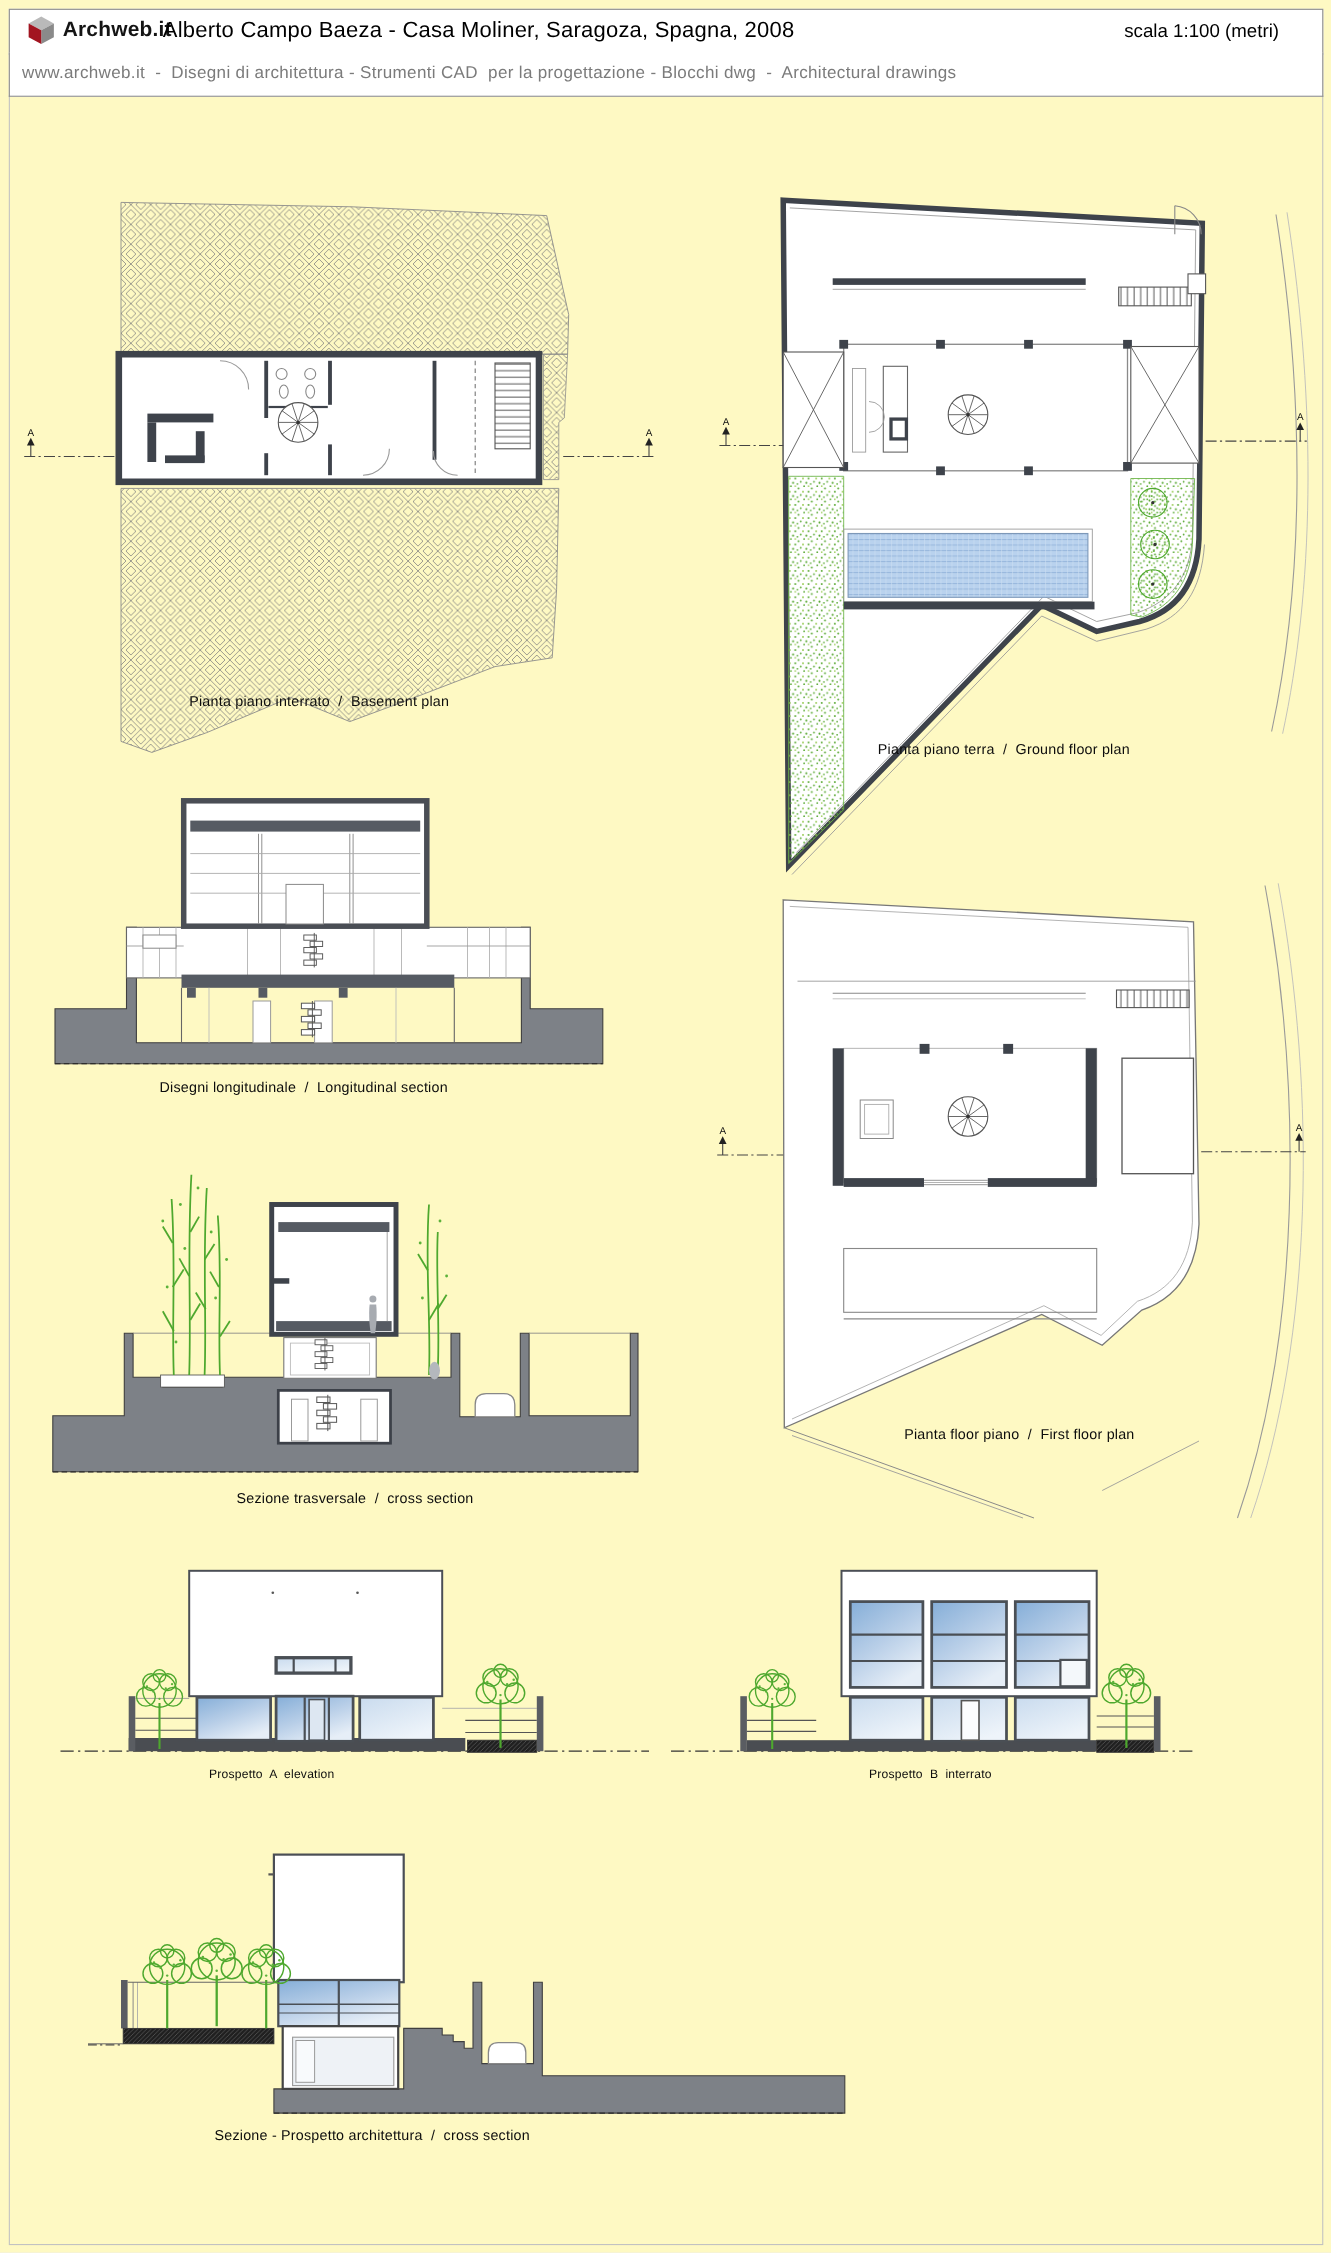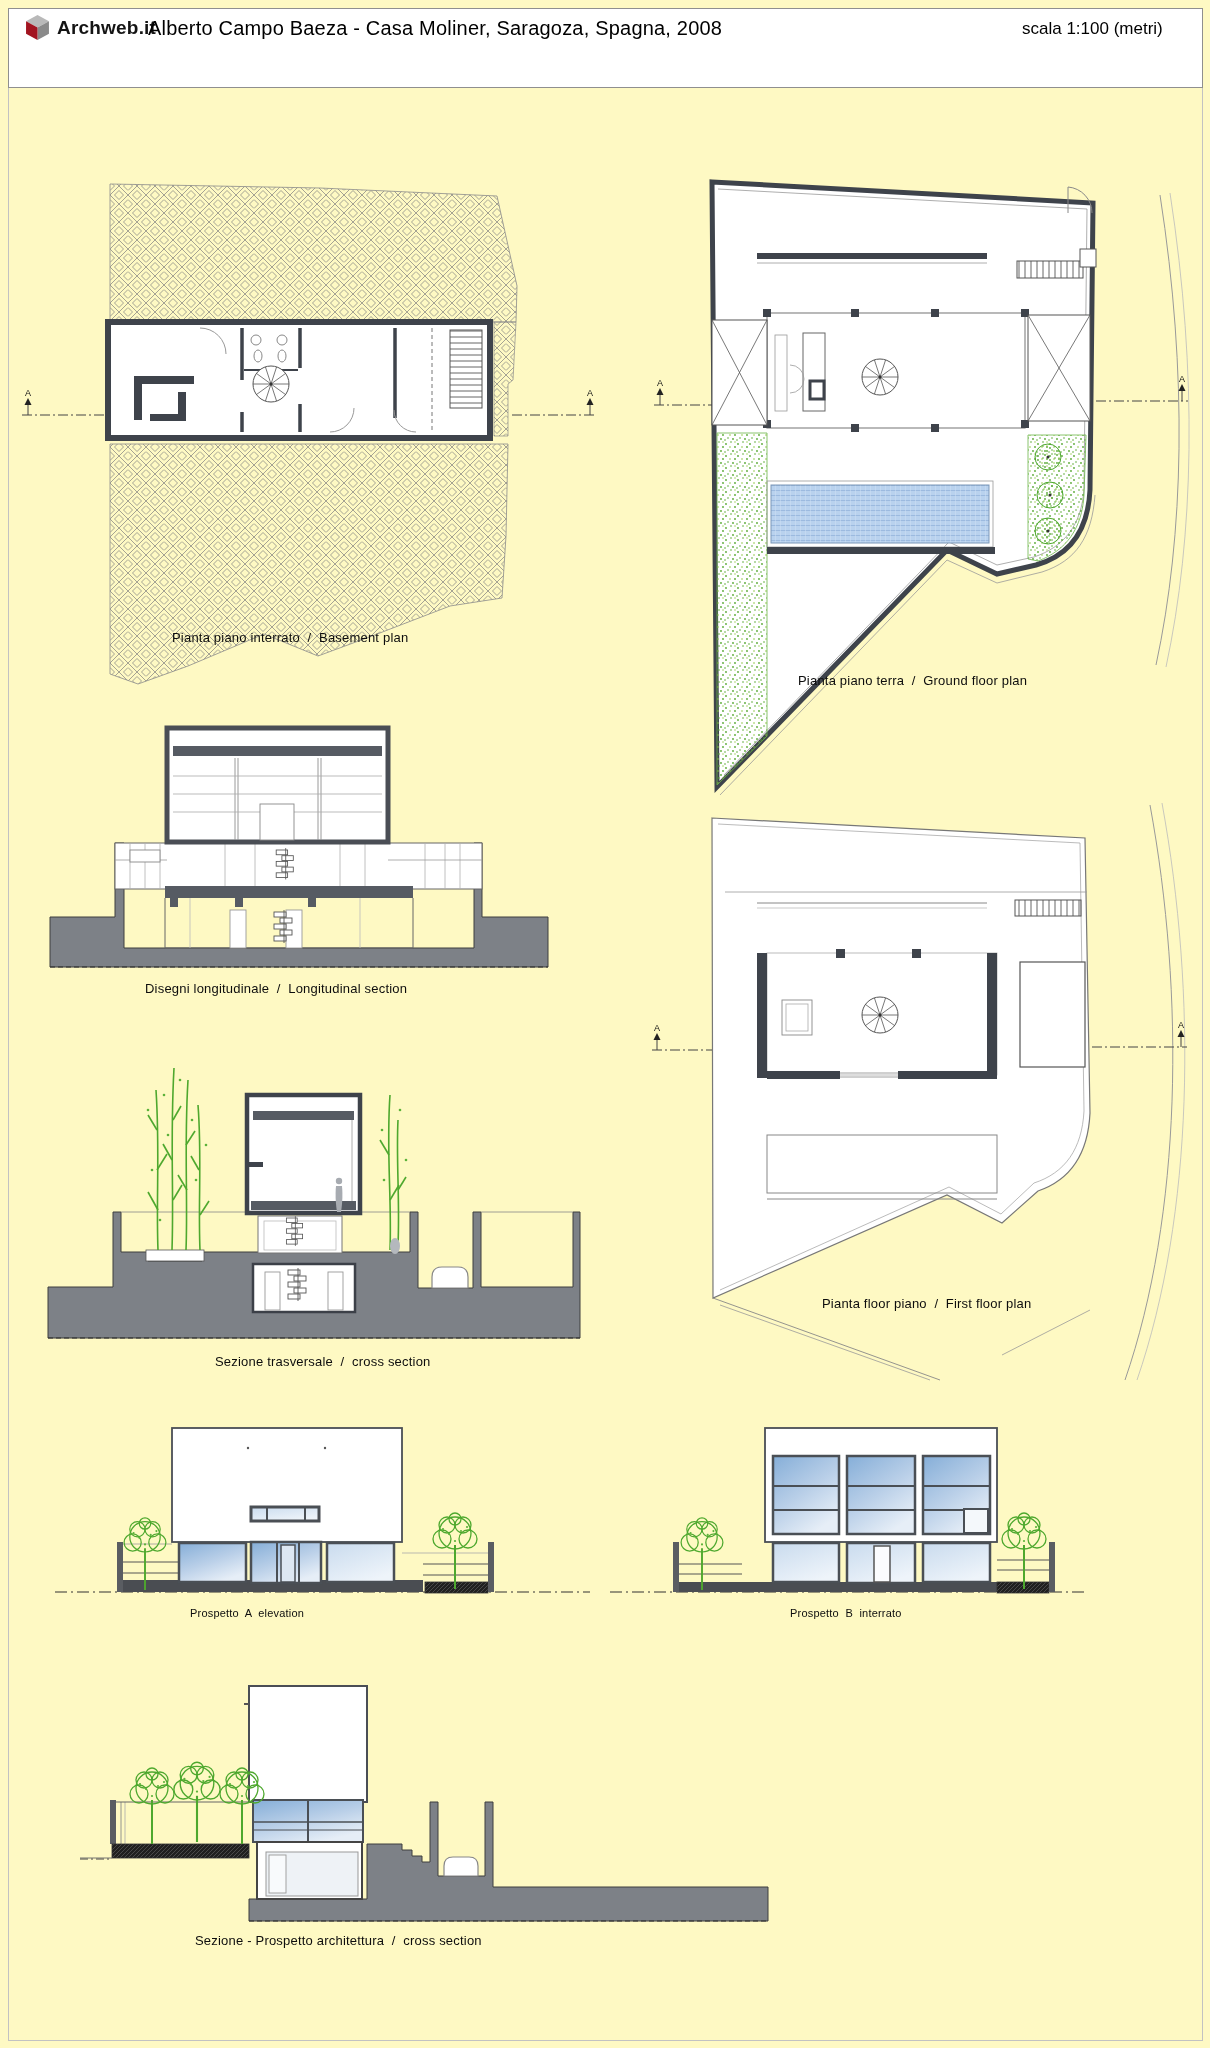--- a/index.html
+++ b/index.html
@@ -133,20 +133,21 @@
   <div class="logo-wrap">
     <svg width="23" height="25" viewBox="0 0 22 24">
       <polygon points="11,0 22,6 11,12 0,6" fill="#b9b9b9"></polygon>
       <polygon points="11,12 22,6 22,18 11,24" fill="#8a8a8a"></polygon>
       <polygon points="0,6 11,12 11,24 0,18" fill="#a21420"></polygon>
     </svg>
     <span class="logo-text">Archweb.it</span>
   </div>
   <div class="hdr-title">Alberto Campo Baeza - Casa Moliner, Saragoza, Spagna, 2008</div>
   <div class="hdr-scale">scala 1:100 (metri)</div>
+  <div class="subtitle">www.archweb.it  -  Disegni di architettura - Strumenti CAD  per la progettazione - Blocchi dwg  -  Architectural drawings</div>
 
   <svg class="fig" style="left:20px;top:168px" width="600" height="470" viewBox="0 0 600 470">
     <g>
       <path d="M90,16 L300,20 L477,28 L497,118 L496,154 L90,154 Z" fill="url(#basket)" stroke="#8a8a8a" stroke-width="0.8"></path>
       <path d="M474,154 L496,154 L493,212 L488,216 L488,268 L474,268 Z" fill="url(#basket)" stroke="#8a8a8a" stroke-width="0.7"></path>
       <path d="M90,276 L488,276 L486,368 L482,430 L430,438 L352,468 L298,488 L244,466 L168,498 L118,516 L90,506 Z" fill="url(#basket)" stroke="#8a8a8a" stroke-width="0.8"></path>
     </g>
     <g>
       <rect x="88" y="154" width="382" height="116" fill="#fff" stroke="#3e434b" stroke-width="6"></rect>
       <g stroke="#3e434b" stroke-width="3.5">

